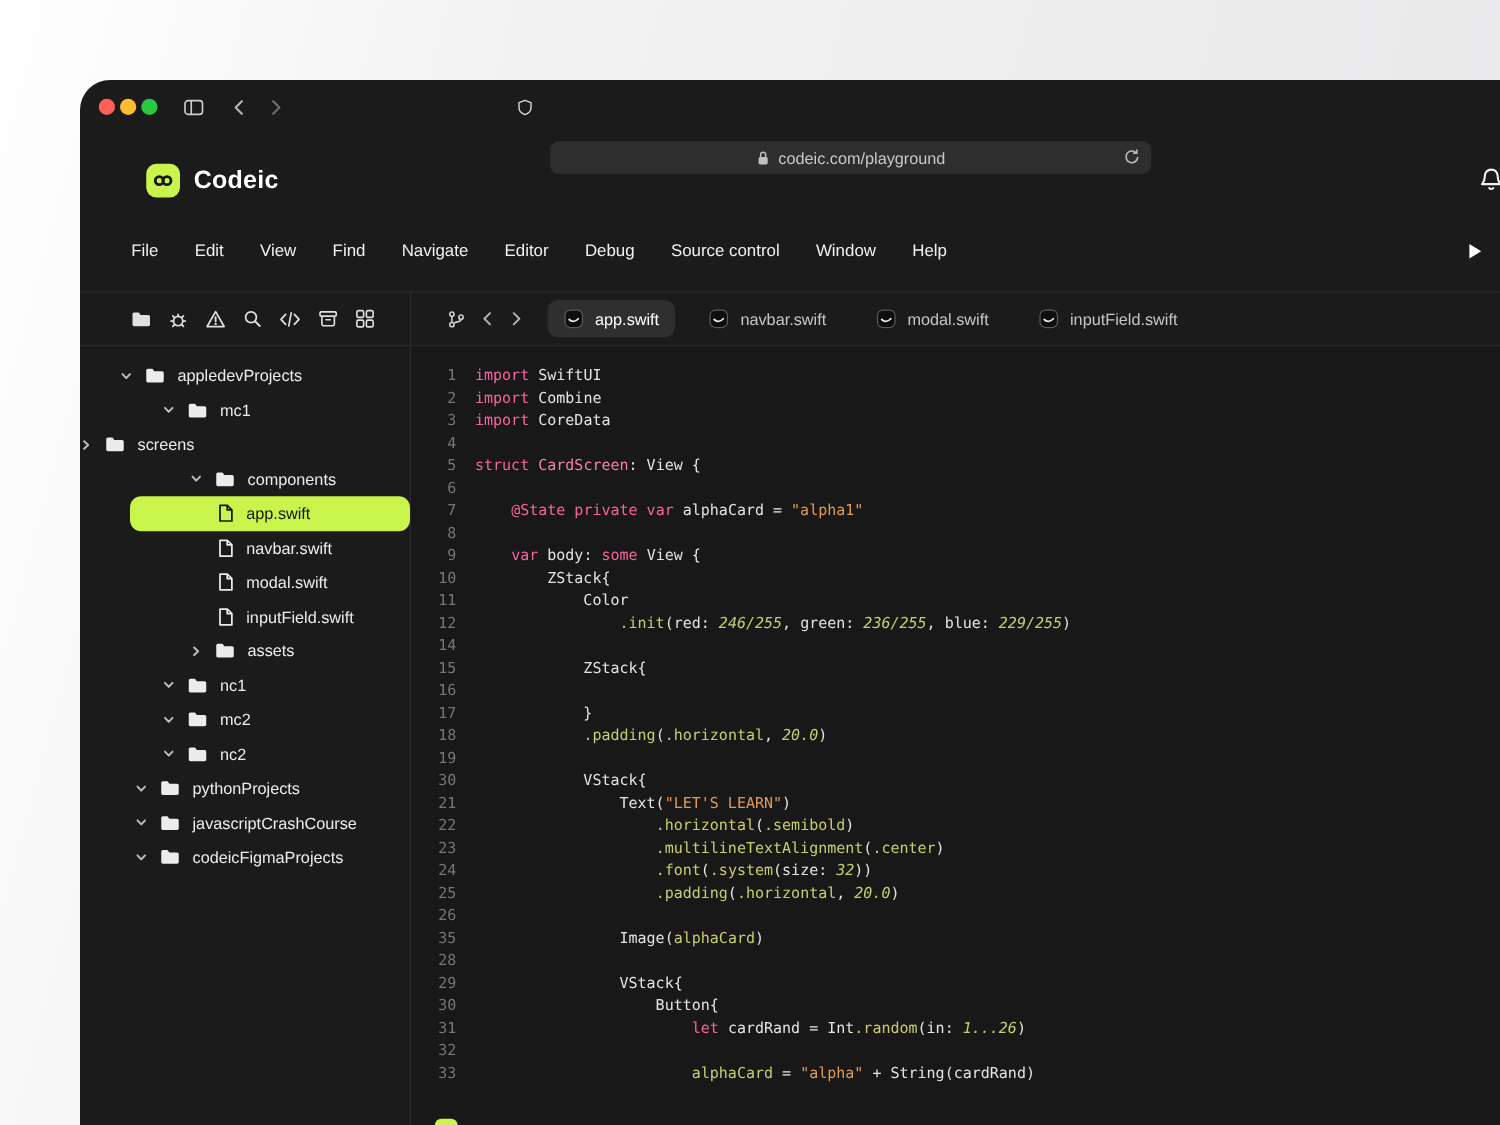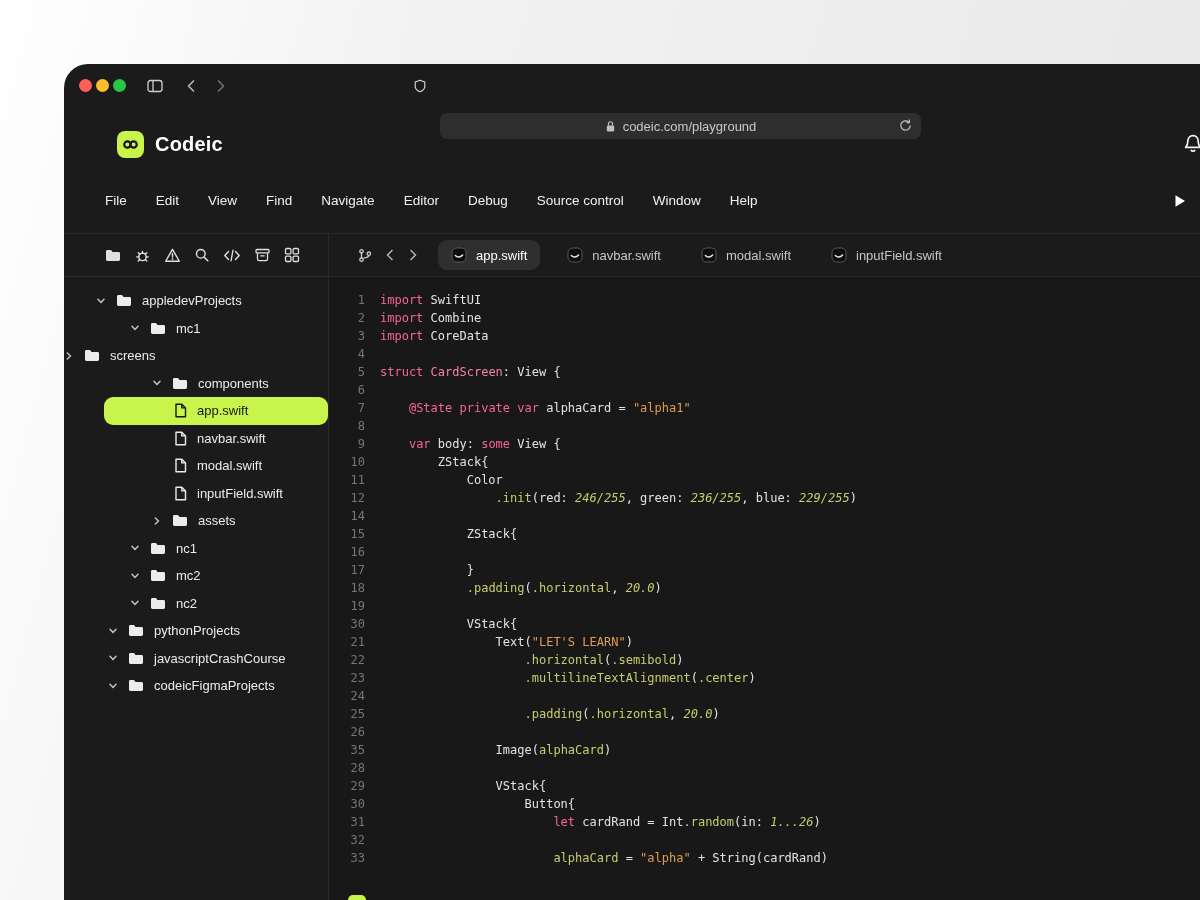--- a/index.html
+++ b/index.html
@@ -529,20 +529,21 @@
           <div class="line">
             <span class="num">22</span>
             <span class="code"><span class="tk-p">                    </span><span class="tk-fn">.horizontal</span><span class="tk-p">(</span><span class="tk-fn">.semibold</span><span class="tk-p">)</span></span>
           </div>
           <div class="line">
             <span class="num">23</span>
             <span class="code"><span class="tk-p">                    </span><span class="tk-fn">.multilineTextAlignment</span><span class="tk-p">(</span><span class="tk-fn">.center</span><span class="tk-p">)</span></span>
           </div>
           <div class="line">
             <span class="num">24</span>
+            <span class="code"><span class="tk-p">                    </span><span class="tk-fn">.font</span><span class="tk-p">(</span><span class="tk-fn">.system</span><span class="tk-p">(size: </span><span class="tk-num">32</span><span class="tk-p">))</span></span>
           </div>
           <div class="line">
             <span class="num">25</span>
             <span class="code"><span class="tk-p">                    </span><span class="tk-fn">.padding</span><span class="tk-p">(</span><span class="tk-fn">.horizontal</span><span class="tk-p">, </span><span class="tk-num">20.0</span><span class="tk-p">)</span></span>
           </div>
           <div class="line">
             <span class="num">26</span>
             <span class="code"></span>
           </div>
           <div class="line">

